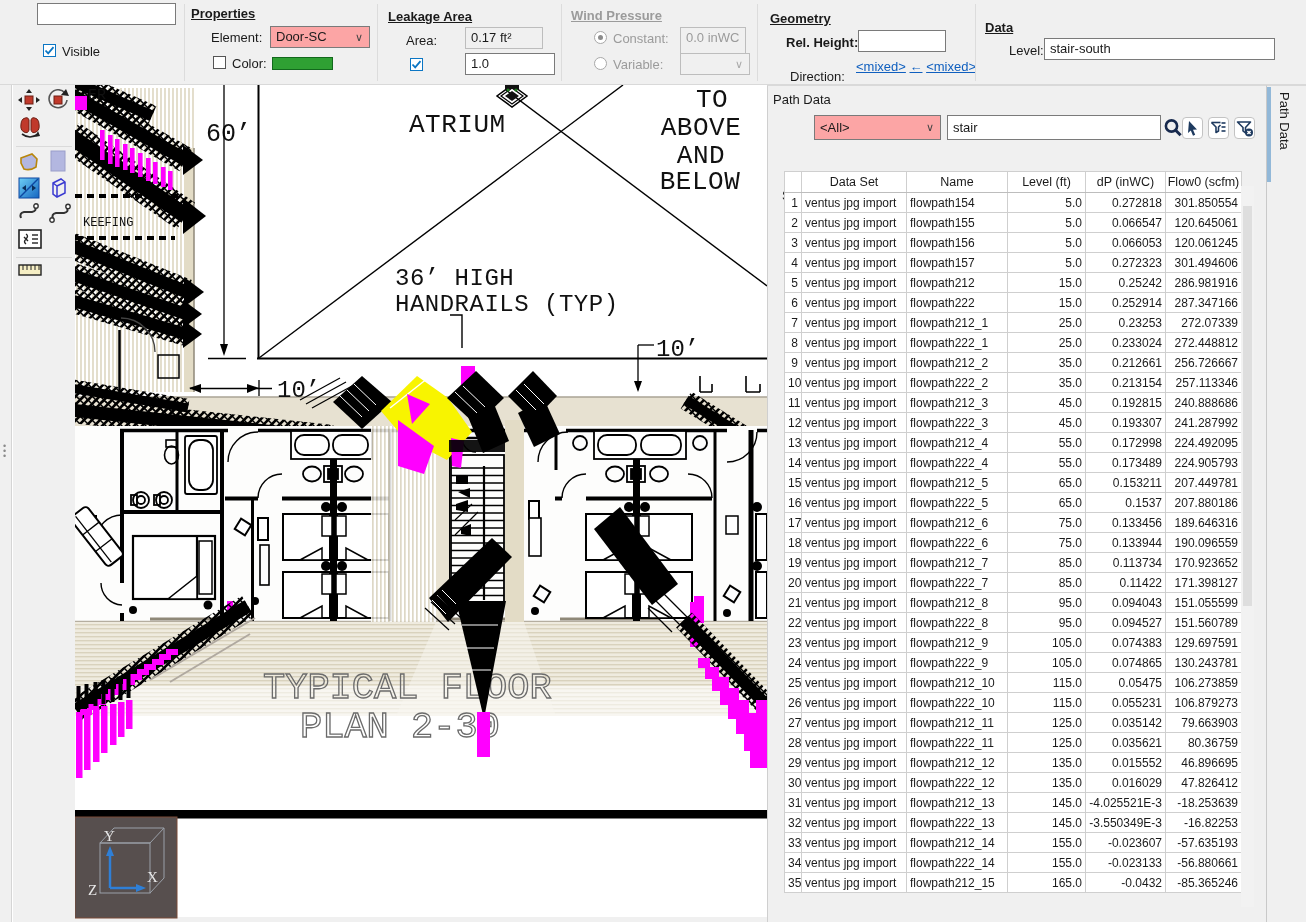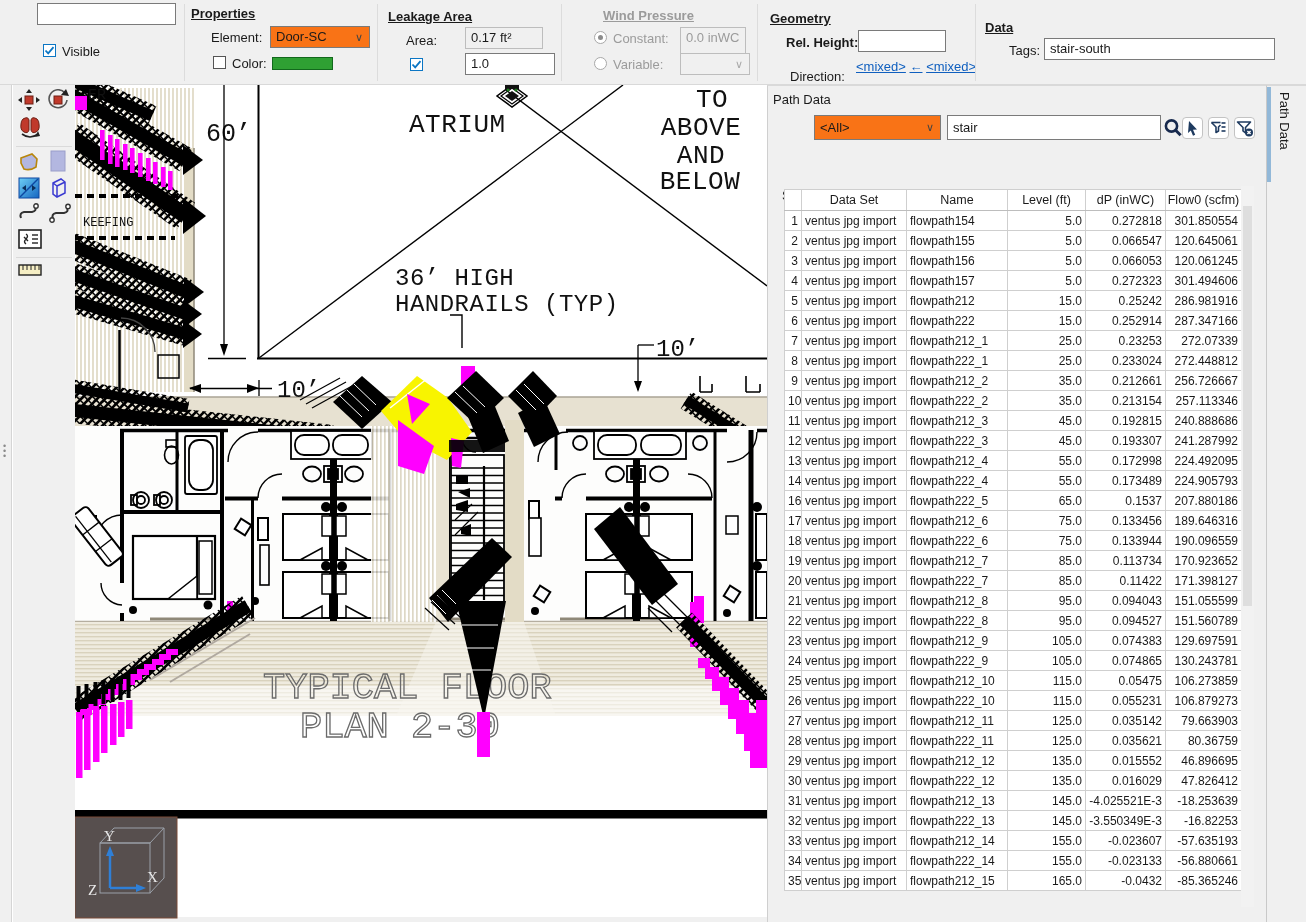--- a/index.html
+++ b/index.html
@@ -5,21 +5,21 @@
 * { margin:0; padding:0; box-sizing:border-box; }
 html,body { width:1306px; height:922px; overflow:hidden; background:#fff;
   font-family:"Liberation Sans", sans-serif; font-size:13px; color:#1a1a1a; }
 #app { position:relative; width:1306px; height:922px; }
 .abs { position:absolute; }
 .grp-title { font-weight:bold; font-size:13px;text-decoration:underline; }
 .gray { color:#9b9b9b; }
 .tbx { position:absolute; background:#fff; border:1px solid #7a7a7a; font-size:13px;
   line-height:20px; padding:0 5px; }
 .tbx.ro { background:#f0f0f0; border-color:#bdbdbd; color:#444; }
-.ddn { position:absolute; background:#f97316; border:1px solid #7a7a7a; font-size:13px;
+.ddn { position:absolute; background:#fca5a5; border:1px solid #7a7a7a; font-size:13px;
   line-height:20px; padding:0 5px; }
 .ddn .chev { position:absolute; right:6px; top:0; color:#444; font-size:11px; }
 .cbx { position:absolute; width:13px; height:13px; background:#fff; border:1px solid #555; }
 .cbx.chk { border-color:#0b76c4; }
 .cbx.chk svg { position:absolute; left:0px; top:0px; }
 .rad { position:absolute; width:13px; height:13px; border-radius:50%; border:1px solid #a8a8a8; background:#fff; }
 .rad .dot { position:absolute; left:3px; top:3px; width:5px; height:5px; border-radius:50%; background:#8c8c8c; }
 .vsep { position:absolute; top:4px; width:1px; height:77px; background:#dcdcdc; }
 .lnk { color:#0f5fbf; text-decoration:underline; }
 table.pd { border-collapse:collapse; table-layout:fixed; background:#fff; font-size:12px; }
@@ -65,21 +65,21 @@
 <div class="cbx chk" style="left:410px;top:58px;">
       <svg width="11" height="11" viewBox="0 0 11 11">
         <path d="M1.5 5.5 L4.2 8.4 L9.5 2.2" stroke="#0b76c4" stroke-width="1.8" fill="none"></path>
       </svg>
     </div>
 <div class="abs" style="left:429px;top:58px;margin-left:43px;">Items:</div>
 <div class="tbx" style="left:465px;top:53px;width:90px;height:22px;">1.0</div>
 
 <div class="vsep" style="left:561px;"></div>
 
-<div class="abs grp-title gray" style="left:571px;top:8px;margin-left:32px;">Wind Pressure</div>
+<div class="abs grp-title gray" style="left:571px;top:8px;">Wind Pressure</div>
 <div class="rad" style="left:594px;top:31px;">
       <div class="dot"></div>
     </div>
 <div class="abs gray" style="left:613px;top:31px;">Constant:</div>
 <div class="tbx ro" style="left:680px;top:27px;width:66px;height:36px;color:#9b9b9b;">0.0 inWC</div>
 <div class="rad" style="left:594px;top:57px;"></div>
 <div class="abs gray" style="left:613px;top:57px;">Variable:</div>
 <div class="ddn" style="left:680px;top:53px;width:70px;height:22px;background:#f0f0f0;border-color:#bdbdbd;">
       <span class="chev" style="line-height:20px;color:#a8a8a8;">∨</span>
     </div>
@@ -88,21 +88,21 @@
 
 <div class="abs grp-title" style="left:770px;top:11px;">Geometry</div>
 <div class="abs" style="left:786px;top:35px;font-weight:bold;">Rel. Height:</div>
 <div class="tbx" style="left:858px;top:30px;width:88px;height:22px;"></div>
 <div class="abs" style="left:790px;top:69px;">Direction:</div>
 <div class="abs" style="left:856px;top:59px;"><span class="lnk">&lt;mixed&gt;</span>&nbsp;<span class="lnk">←</span>&nbsp;<span class="lnk">&lt;mixed&gt;</span></div>
 
 <div class="vsep" style="left:975px;"></div>
 
 <div class="abs grp-title" style="left:985px;top:20px;">Data</div>
-<div class="abs" style="left:1009px;top:43px;">Tags:</div>
+<div class="abs" style="left:1009px;top:43px;">Level:</div>
 <div class="tbx" style="left:1044px;top:38px;width:231px;height:22px;">stair-south</div>
 
 <div class="abs" style="left:0;top:85px;width:12px;height:837px;background:#f0f0f0;border-right:1px solid #d5d5d5;"></div>
 <div class="abs" style="left:3px;top:444px;width:4px;height:18px;color:#8a8a8a;font-size:9px;line-height:5px;">•<br>•<br>•</div>
 
 <div class="abs" style="left:13px;top:85px;width:62px;height:837px;background:#f0f0f0;" id="toolstrip">
 
 <svg class="abs" style="left:5px;top:4px;" width="22" height="22" viewBox="0 0 22 22">
         <rect x="7" y="7" width="8" height="8" fill="#c0392b" stroke="#6d1f14" stroke-width="1"></rect>
         <path d="M11 0 L14 4 L8 4 Z" fill="#222"></path>
@@ -803,21 +803,21 @@
         </svg></div>
 
 <div class="abs" style="left:466px;top:31px;width:21px;height:22px;background:#fff;border:1px solid #c3c3c3;border-radius:4px;"><svg width="19" height="20" viewBox="0 0 19 20">
           <path d="M2.5 4 L15.5 4 L10.5 9.5 L10.5 15 L8 13 L8 9.5 Z" fill="none" stroke="#1e3a5f" stroke-width="1.6" stroke-linejoin="round"></path>
           <circle cx="14" cy="14.5" r="4" fill="#1e3a5f"></circle>
           <path d="M12.4 12.9 L15.6 16.1 M15.6 12.9 L12.4 16.1" stroke="#fff" stroke-width="1.4"></path>
         </svg></div>
 
 <div class="abs" style="left:14px;top:66px;margin-top:36px;">Showing 62 of 1928 rows.</div>
 
-<table class="pd abs" style="left:16px;top:103px;width:457px;padding-left:48px;">
+<table class="pd abs" style="left:16px;top:85px;width:457px;padding-left:48px;">
 <colgroup>
           <col style="width:17px">
           <col style="width:105px">
           <col style="width:101px">
           <col style="width:78px">
           <col style="width:80px">
           <col style="width:76px">
         </colgroup>
 <tbody>
           <tr>
@@ -934,20 +934,28 @@
           </tr>
 <tr>
             <td class="n">14</td>
             <td>ventus jpg import</td>
             <td>flowpath222_4</td>
             <td class="r">55.0</td>
             <td class="r">0.173489</td>
             <td class="r">224.905793</td>
           </tr>
 <tr>
+            <td class="n">15</td>
+            <td>ventus jpg import</td>
+            <td>flowpath212_5</td>
+            <td class="r">65.0</td>
+            <td class="r">0.153211</td>
+            <td class="r">207.449781</td>
+          </tr>
+<tr>
             <td class="n">16</td>
             <td>ventus jpg import</td>
             <td>flowpath222_5</td>
             <td class="r">65.0</td>
             <td class="r">0.1537</td>
             <td class="r">207.880186</td>
           </tr>
 <tr>
             <td class="n">17</td>
             <td>ventus jpg import</td>

